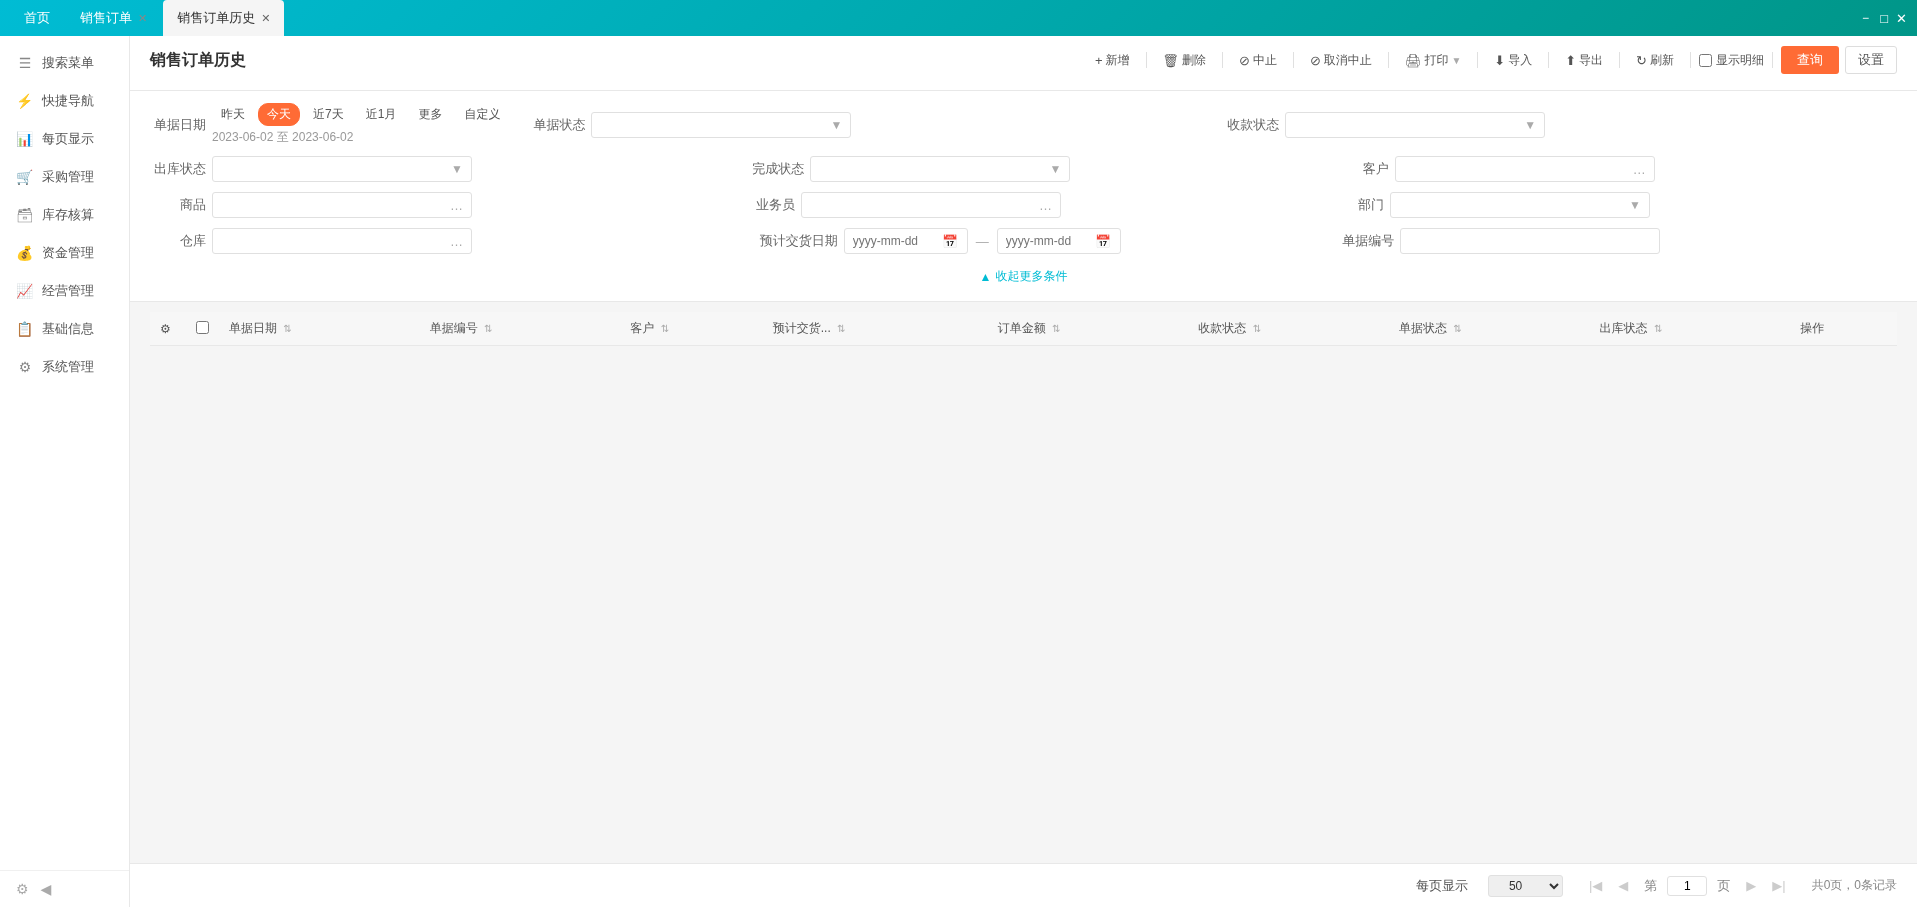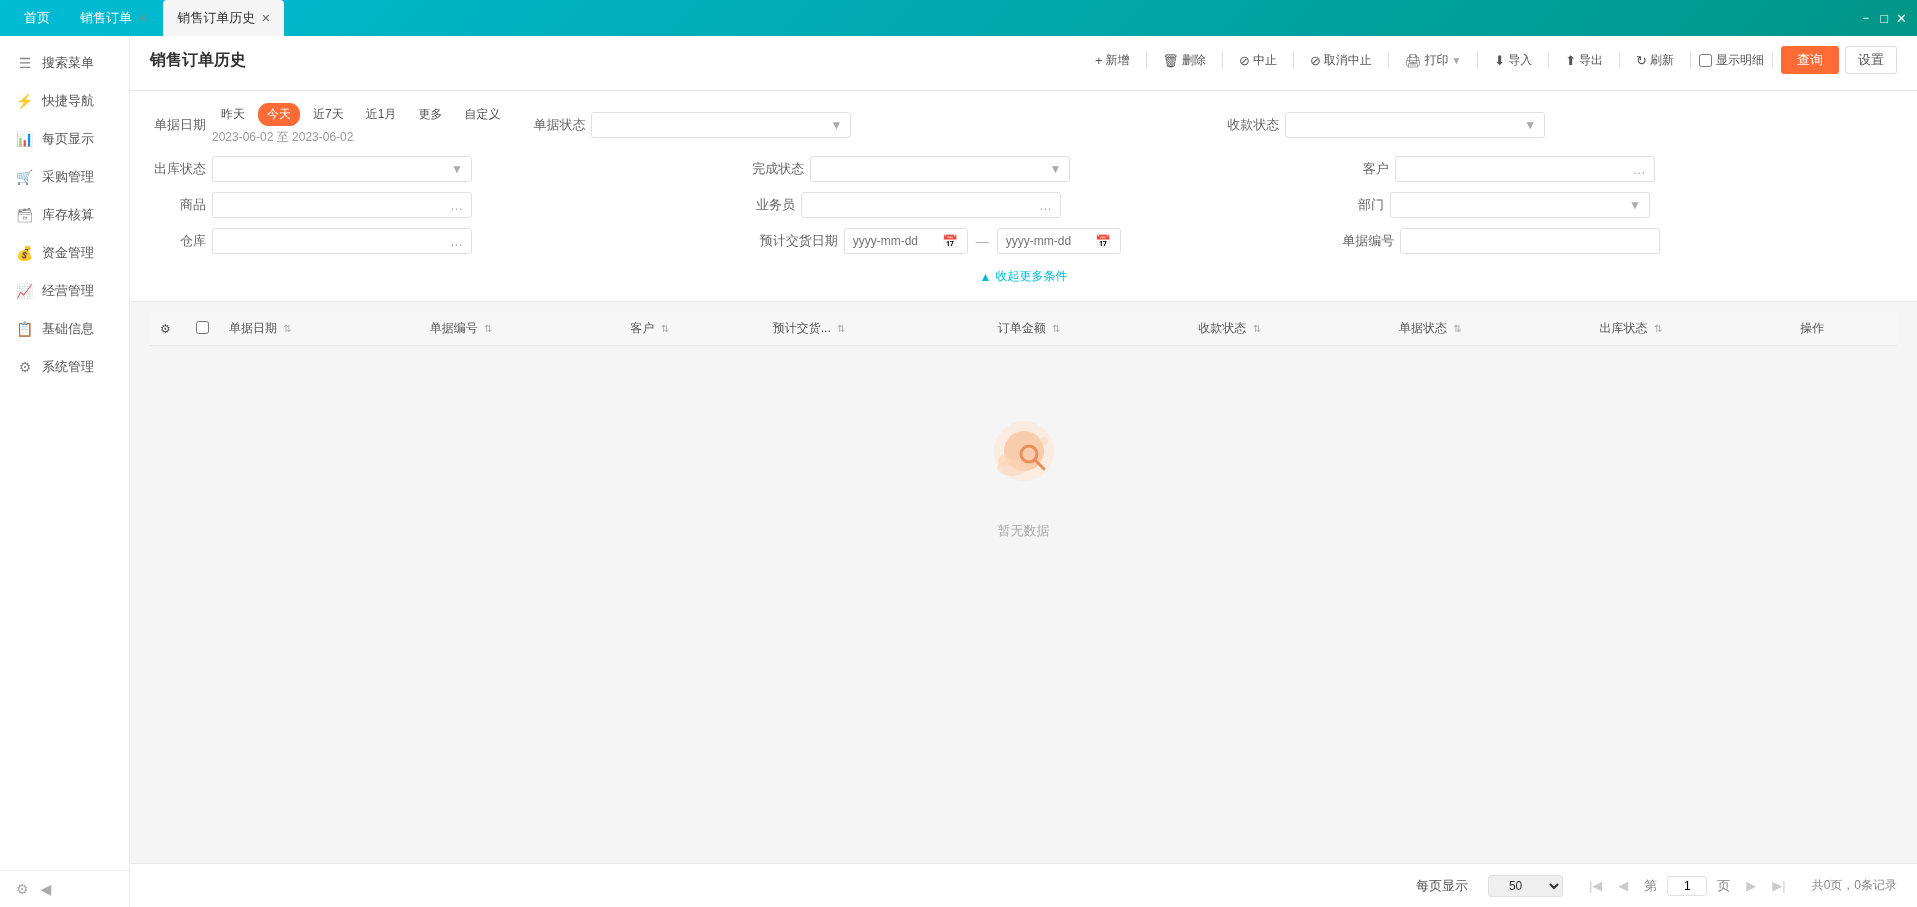--- a/index.html
+++ b/index.html
@@ -377,33 +377,20 @@
             </th>
             <th class="th-ops">
               <span>操作</span>
             </th>
           </tr>
         </thead>
         <tbody>
         </tbody>
       </table>
 
-      <div class="empty-state">
-
-        <svg class="empty-icon" viewBox="0 0 100 100" xmlns="http://www.w3.org/2000/svg">
-          <circle cx="50" cy="45" r="30" fill="#fde8d8" opacity="0.7"></circle>
-          <circle cx="50" cy="45" r="20" fill="#f8c4a0" opacity="0.8"></circle>
-          <circle cx="55" cy="48" r="8" fill="none" stroke="#e8905a" stroke-width="3"></circle>
-          <line x1="61" y1="54" x2="70" y2="63" stroke="#e8905a" stroke-width="3" stroke-linecap="round"></line>
-          <ellipse cx="38" cy="62" rx="15" ry="8" fill="#fcd5b8" opacity="0.6"></ellipse>
-          <circle cx="30" cy="55" r="6" fill="#fcd5b8" opacity="0.7"></circle>
-          <circle cx="70" cy="35" r="4" fill="#fcd5b8" opacity="0.5"></circle>
-        </svg>
-        <span class="empty-text">暂无数据</span>
-      </div>
     </div>
 
     <div class="footer-bar">
       <span>每页显示</span>
       <select class="page-size-select">
         <option>50</option>
         <option>20</option>
         <option>100</option>
       </select>
       <div class="page-nav">

